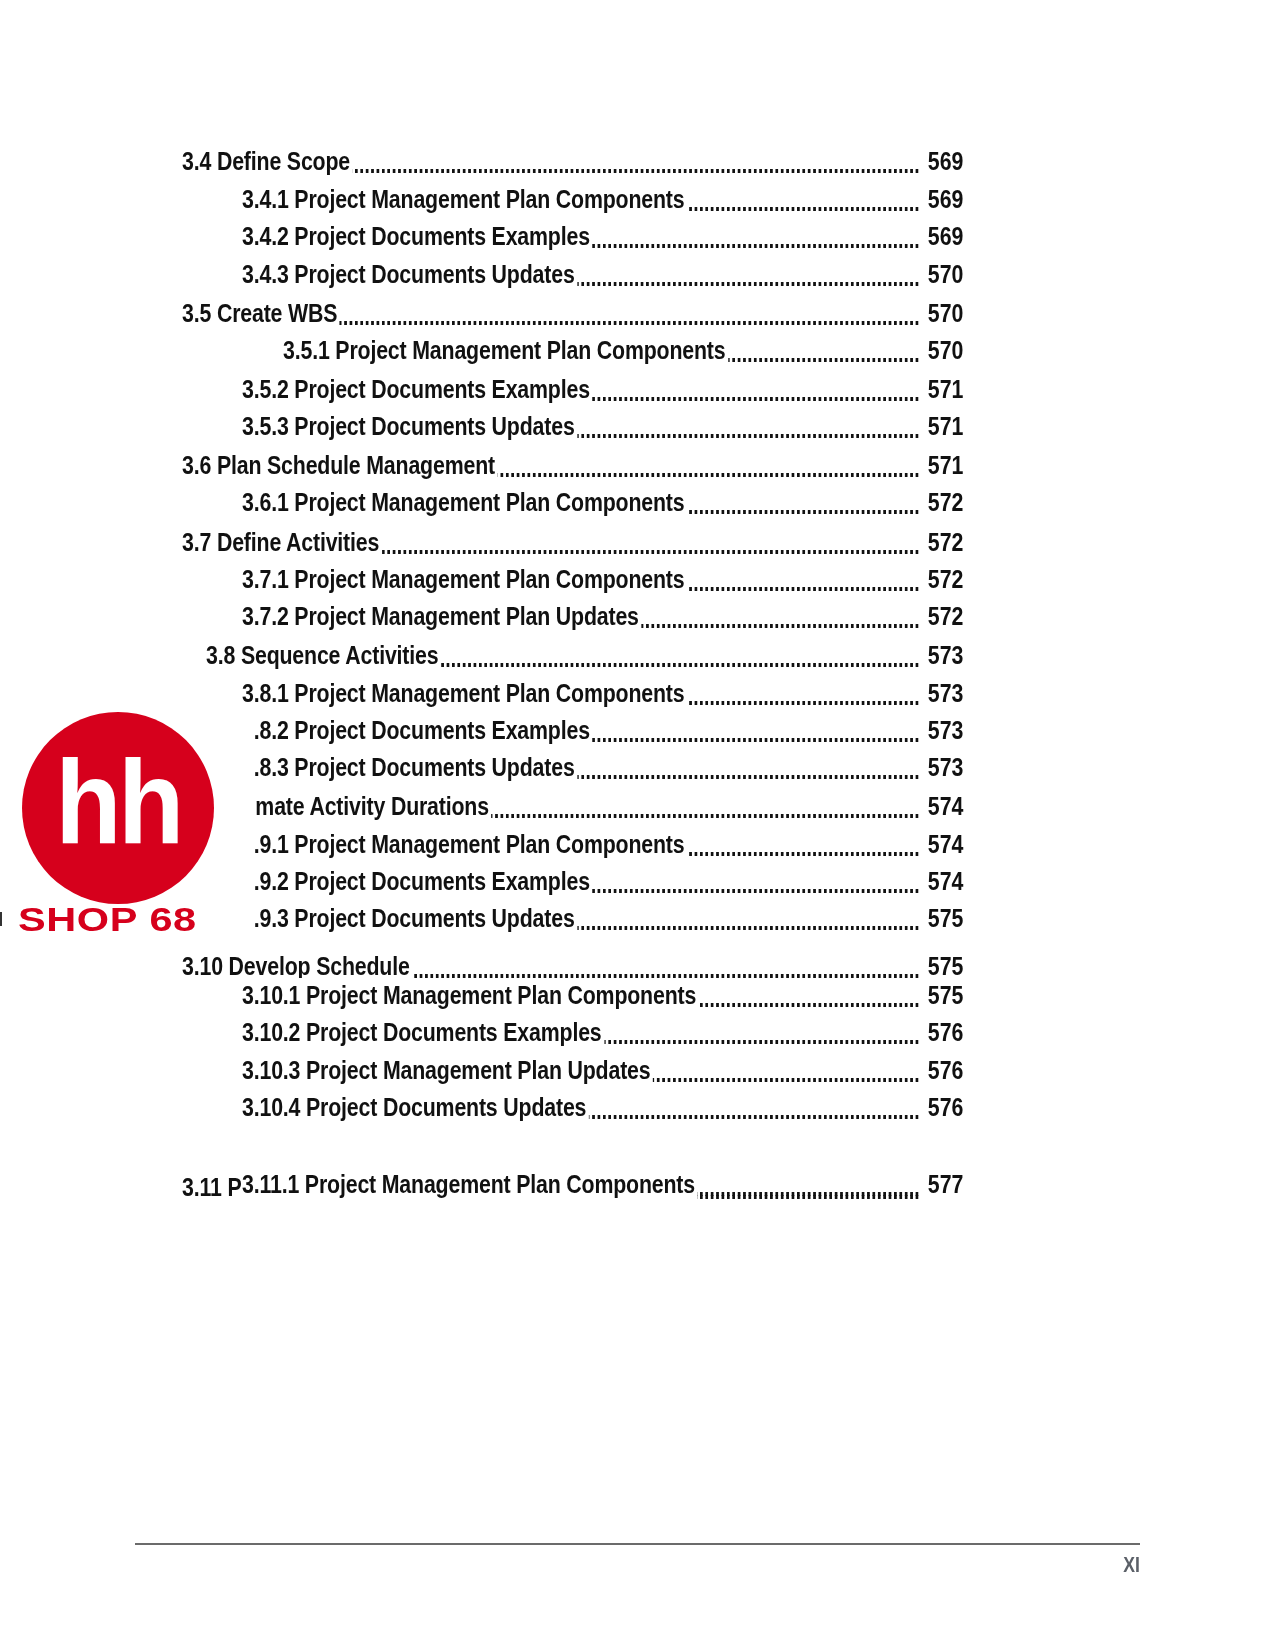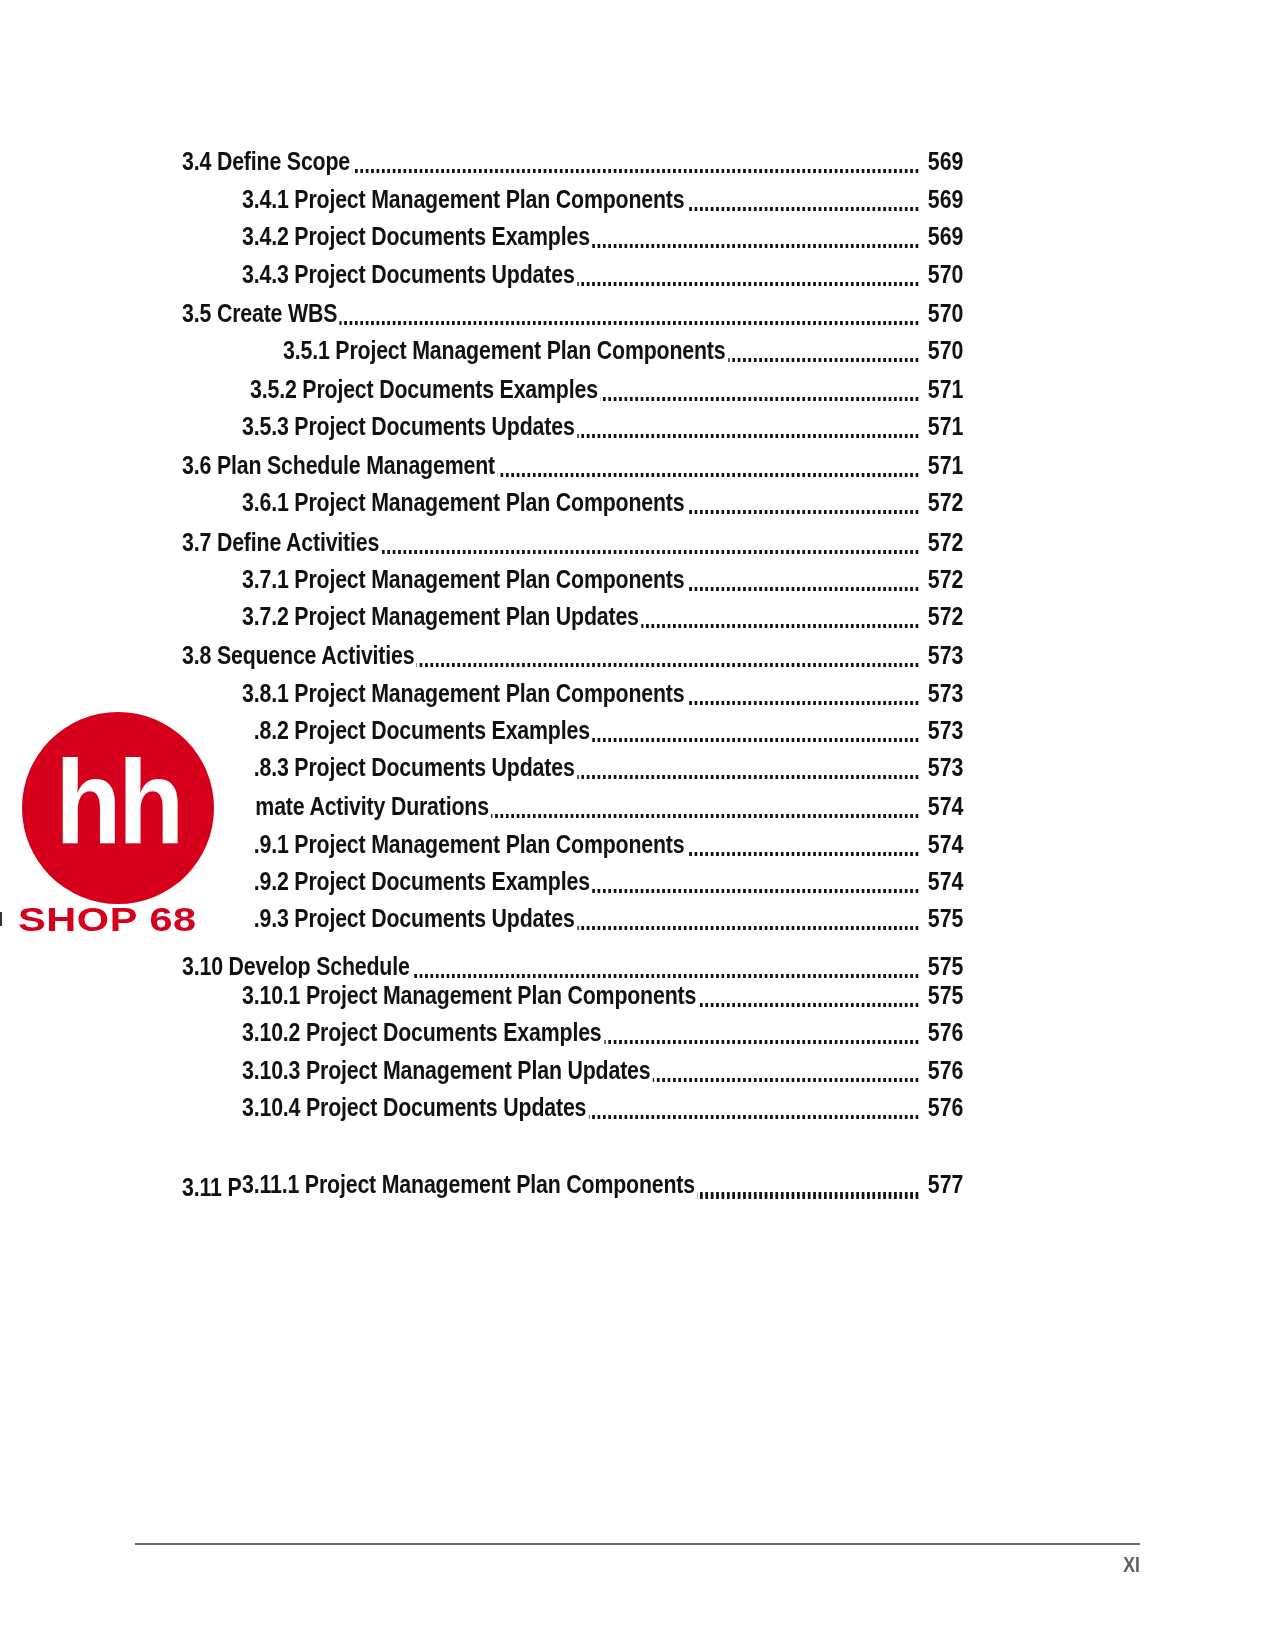--- a/index.html
+++ b/index.html
@@ -169,21 +169,21 @@
     <div class="toc-row level-1" style="top: 296px;">
     <div class="leader"></div>
     <span class="label">3.5 Create WBS </span>
     <span class="page-num">570</span>
   </div>
     <div class="toc-row level-2" style="top: 333px; margin-left: 41px;">
     <div class="leader"></div>
     <span class="label">3.5.1 Project Management Plan Components</span>
     <span class="page-num">570</span>
   </div>
-    <div class="toc-row level-2" style="top: 372px; margin-left: 8px;">
+    <div class="toc-row level-2" style="top: 372px;">
     <div class="leader"></div>
     <span class="label">3.5.2 Project Documents Examples</span>
     <span class="page-num">571</span>
   </div>
     <div class="toc-row level-2" style="top: 409px;">
     <div class="leader"></div>
     <span class="label">3.5.3 Project Documents Updates </span>
     <span class="page-num">571</span>
   </div>
     <div class="toc-row level-1" style="top: 448px;">
@@ -204,21 +204,21 @@
     <div class="toc-row level-2" style="top: 562px;">
     <div class="leader"></div>
     <span class="label">3.7.1 Project Management Plan Components</span>
     <span class="page-num">572</span>
   </div>
     <div class="toc-row level-2" style="top: 599px;">
     <div class="leader"></div>
     <span class="label">3.7.2 Project Management Plan Updates </span>
     <span class="page-num">572</span>
   </div>
-    <div class="toc-row level-1" style="top: 638px;">
+    <div class="toc-row level-1" style="top: 638px; margin-left: 24px;">
     <div class="leader"></div>
     <span class="label">3.8 Sequence Activities</span>
     <span class="page-num">573</span>
   </div>
     <div class="toc-row level-2" style="top: 676px;">
     <div class="leader"></div>
     <span class="label">3.8.1 Project Management Plan Components</span>
     <span class="page-num">573</span>
   </div>
     <div class="toc-row level-2" style="top: 713px;">

